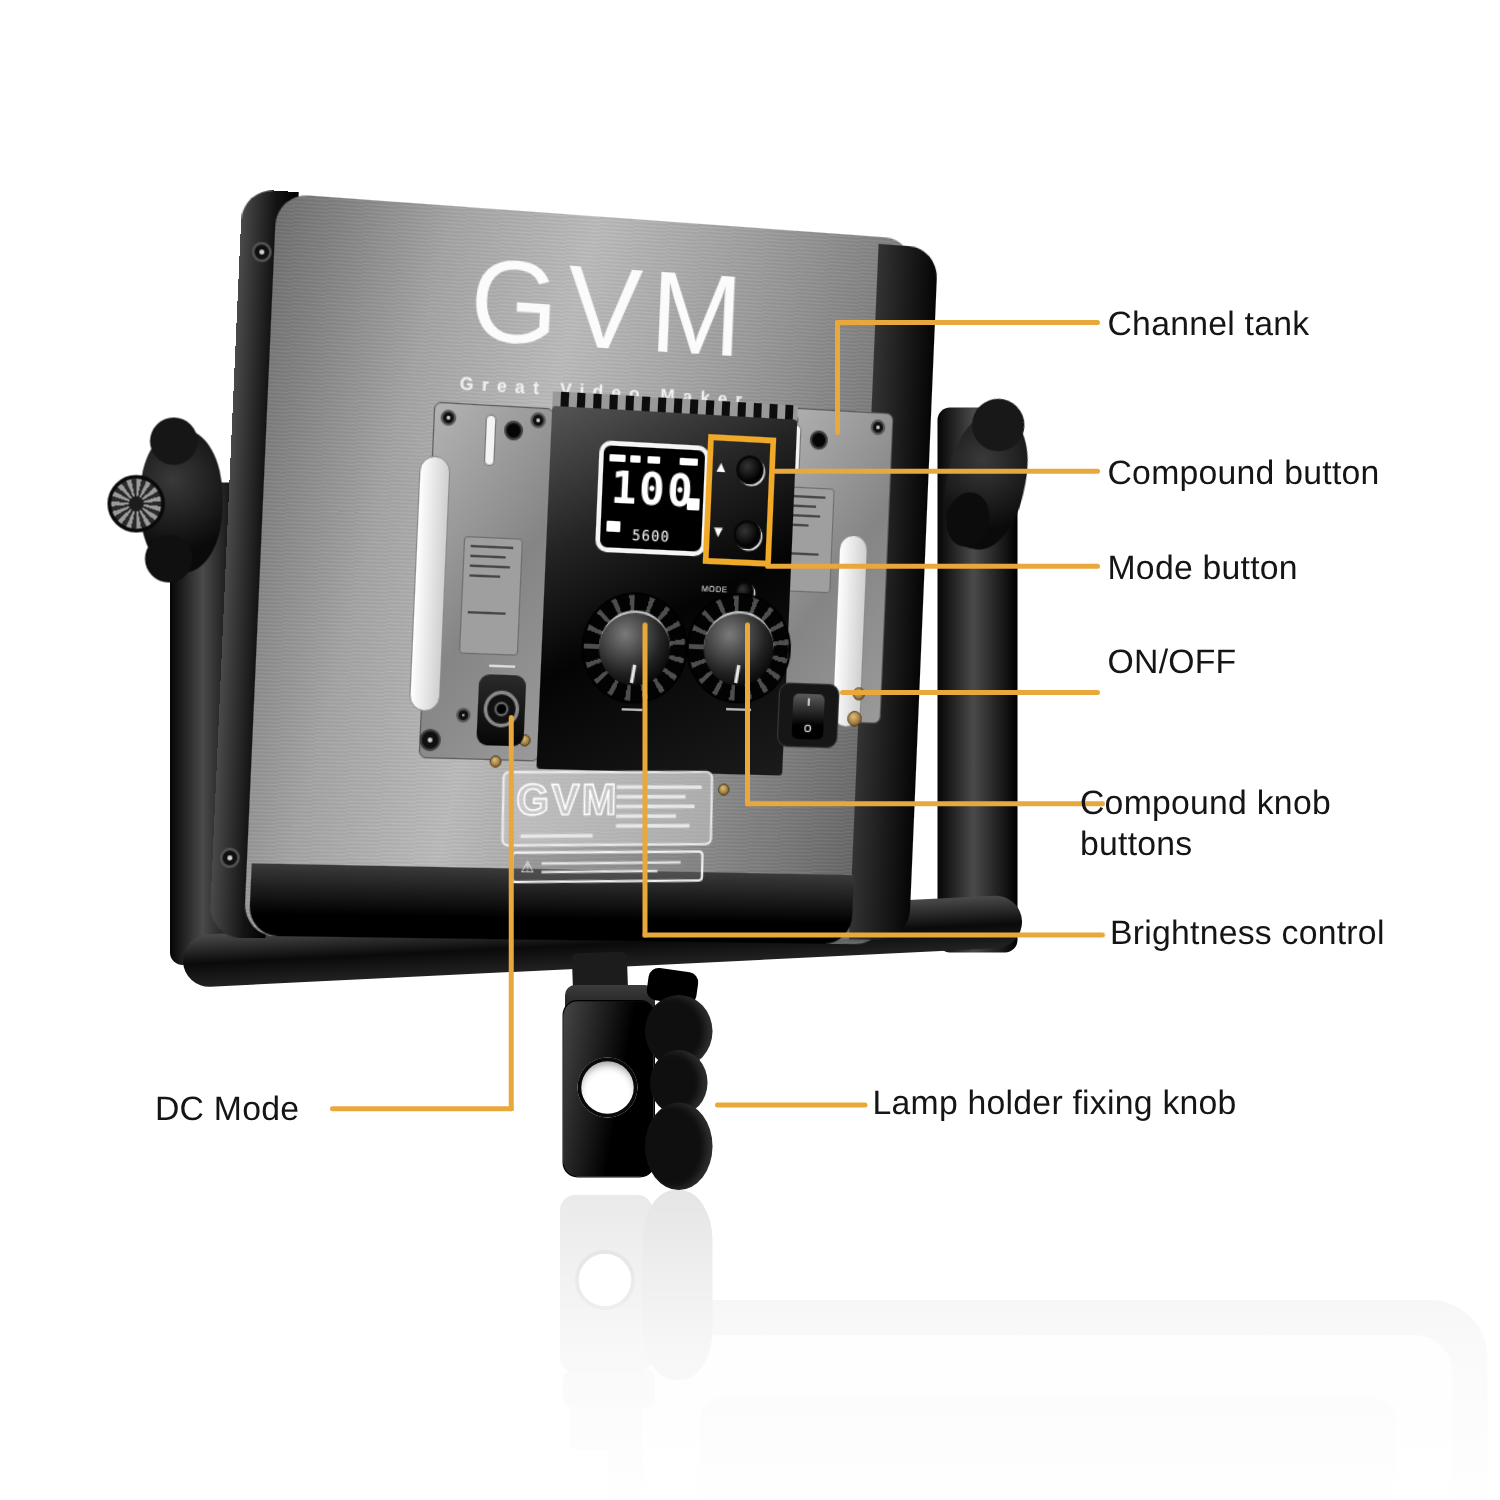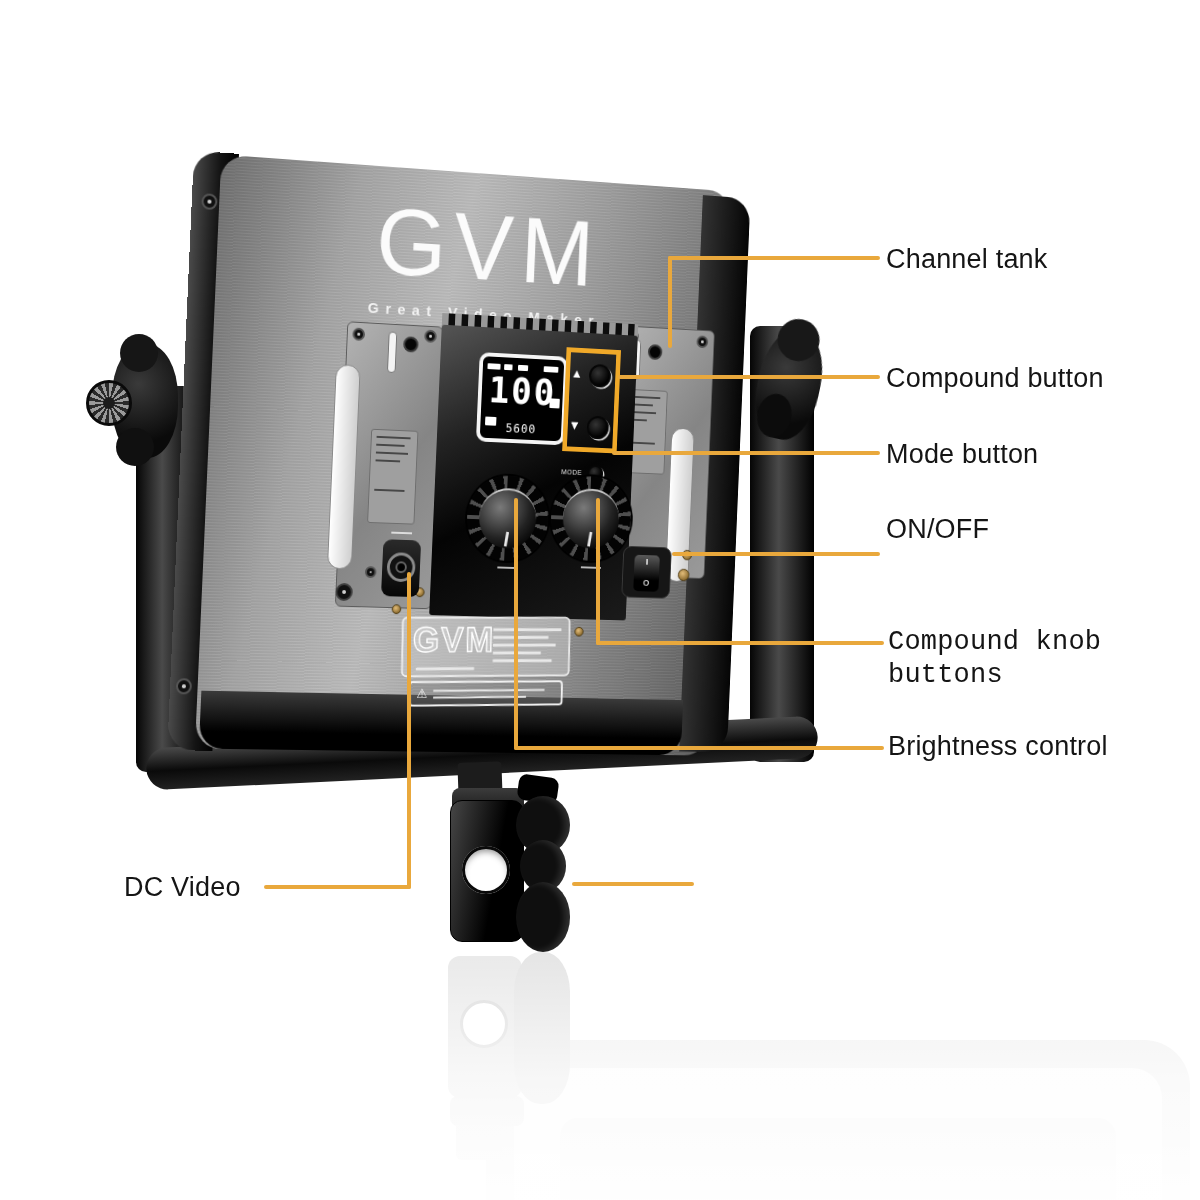--- a/index.html
+++ b/index.html
@@ -301,17 +301,18 @@
   <div class="lead v" style="left:514px;top:498px;height:252px;"></div>
   <div class="lead h" style="left:514px;top:746px;width:370px;"></div>
   <div class="lead v" style="left:407px;top:572px;height:317px;"></div>
   <div class="lead h" style="left:264px;top:885px;width:147px;"></div>
   <div class="lead h" style="left:572px;top:882px;width:122px;"></div>
 
   <div class="callout" style="left:886px;top:243px;">Channel tank</div>
   <div class="callout" style="left:886px;top:362px;">Compound button</div>
   <div class="callout" style="left:886px;top:438px;">Mode button</div>
   <div class="callout" style="left:886px;top:513px;">ON/OFF</div>
-  <div class="callout" style="left:888px;top:626px;width:225px;font-family:Liberation Mono, monospace;">Compound knob buttons</div>
+  <div class="callout" style="left:864px;top:626px;width:225px;">Compound knob buttons</div>
   <div class="callout" style="left:888px;top:730px;">Brightness control</div>
-  <div class="callout" style="left:124px;top:871px;">DC Video</div>
+  <div class="callout" style="left:124px;top:871px;">DC Mode</div>
+  <div class="callout" style="left:698px;top:866px;">Lamp holder fixing knob</div>
 
 </div>
 
 </body></html>

